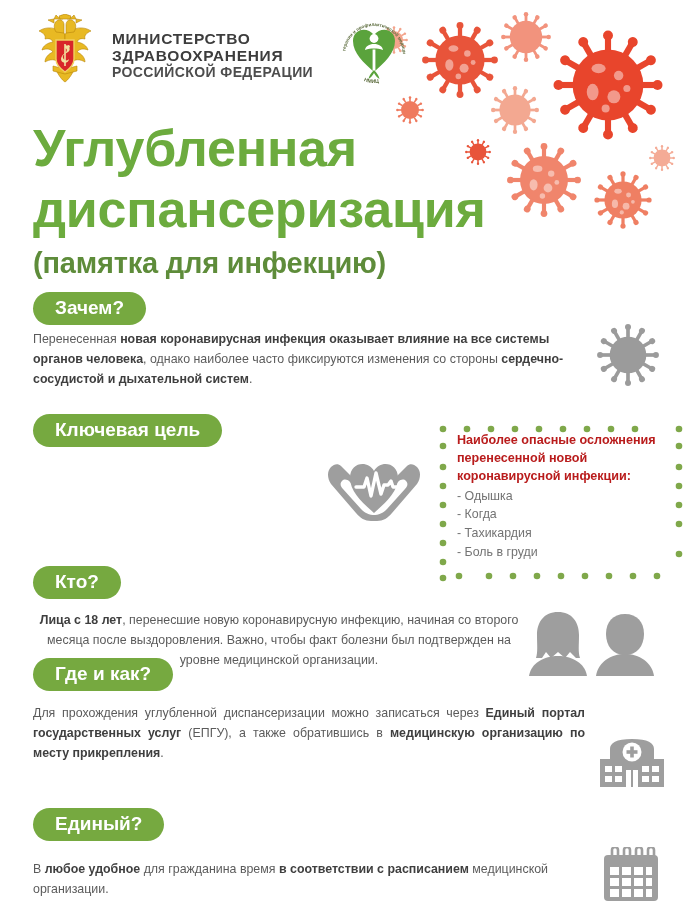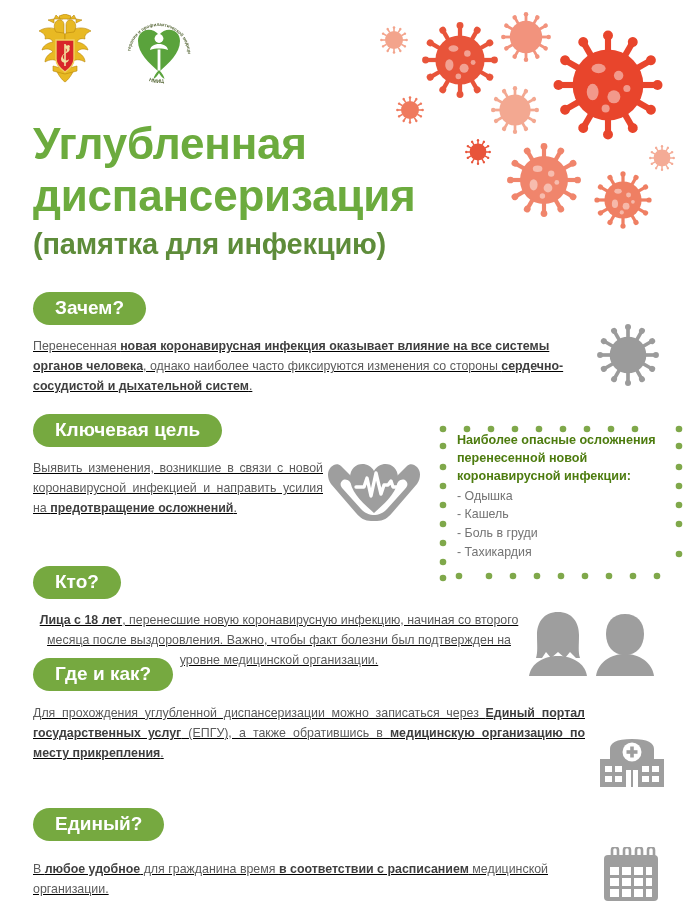--- a/index.html
+++ b/index.html
@@ -68,21 +68,21 @@
   }
 
   
   .title-block {
     position: absolute;
     top: 118px;
     left: 33px;
     z-index: 4;
   }
   .title-1, .title-2 {
-    font-size: 44px;
+    font-size: 52px;
     font-weight: bold;
     color: #6cab3e;
     line-height: 1.18;
     letter-spacing: -0.2px;
   }
   .title-2 { color: #6cab3e; }
   .subtitle {
     margin-top: 6px;
     font-size: 29px;
     font-weight: bold;
@@ -105,24 +105,24 @@
   
   .para {
     font-size: 12.4px;
     color: #5b5b5b;
     line-height: 1.62;
   }
   .para b { color: #3f3f3f; font-weight: bold; }
   .para.justify { text-align: justify; }
 
   
-  .sec { position: absolute; z-index: 4; text-decoration: underline; }
+  .sec { position: absolute; z-index: 4; }
 
   #sec-why     { top: 292px; left: 33px; width: 560px; }
-  #sec-why .para { margin-top: 11px; width: 545px; }
+  #sec-why .para { margin-top: 4px; width: 545px; }
 
   #sec-goal    { top: 414px; left: 33px; width: 300px; }
   #sec-goal .para { margin-top: 11px; width: 290px; }
 
   #sec-who     { top: 566px; left: 33px; width: 500px; }
   #sec-who .para { margin-top: 11px; width: 492px; text-align: center; }
 
   #sec-where   { top: 658px; left: 33px; width: 560px; }
   #sec-where .para { margin-top: 12px; width: 552px; }
 
@@ -145,21 +145,21 @@
   }
   .dotbox .inner {
     position: absolute;
     top: 8px;
     left: 20px;
     right: 14px;
   }
   .dotbox .heading {
     font-size: 12.6px;
     font-weight: bold;
-    color: #4d7c0f;
+    color: #b91c1c;
     line-height: 1.42;
   }
   .dotbox ul {
     margin: 1px 0 0 0;
     padding: 0;
     list-style: none;
   }
   .dotbox li {
     font-size: 12.4px;
     color: #737373;
@@ -316,20 +316,25 @@
       <path d="M24 26 L42 26 L42 45 C42 52 36 56 33 58 C30 56 24 52 24 45 Z" fill="#d8262a" stroke="#f0d060" stroke-width="1.4"></path>
 
       <g fill="#f2e3a0">
         <path d="M32.2 30 L33.8 30 L33.8 52 L32.2 52 Z"></path>
         <path d="M33 31 C38 32 39 36 36 38 C33 40 30 41 31 44 C32 47 36 47 37 45
                  C37 48 33 50 30.5 48 C28 46 29 42 32 40 C35 38 36 35 33 34 Z"></path>
         <circle cx="36.4" cy="32.6" r="1.5"></circle>
       </g>
     </svg>
 
+    <div class="ministry-text">
+      <div class="l1">МИНИСТЕРСТВО</div>
+      <div class="l2">ЗДРАВООХРАНЕНИЯ</div>
+      <div class="l3">РОССИЙСКОЙ ФЕДЕРАЦИИ</div>
+    </div>
 
     <svg class="nmic-logo" viewBox="0 0 74 74" xmlns="http://www.w3.org/2000/svg">
       <defs>
         <path id="arcTop" d="M 8,40 A 29,29 0 0 1 66,40" fill="none"></path>
         <path id="arcBot" d="M 9,40 A 28,28 0 0 0 65,40" fill="none"></path>
       </defs>
 
       <g fill="#5aa33c">
         <path d="M37 20 C30 11 16 14 16 26 C16 38 27 48 37 57 C47 48 58 38 58 26
                  C58 14 44 11 37 20 Z"></path>
@@ -414,21 +419,20 @@
         </g>
       <g transform="rotate(330)">
           <rect x="-2.2" y="-33" width="4.4" height="12"></rect>
           <circle cx="0" cy="-33.5" r="3.6"></circle>
         </g>
     </g>
   </svg>
 
   <div class="sec" id="sec-goal">
     <span class="badge">Ключевая цель</span>
-    <p class="para justify">Выявить изменения, возникшие в связи с новой коронавирусной инфекцией и направить усилия на <b>предотвращение осложнений</b>.</p>
   </div>
 
   <svg class="ill" id="ill-hands" width="102" height="84" viewBox="0 0 102 84" xmlns="http://www.w3.org/2000/svg">
     <g fill="#9e9e9e">
 
       <path d="M51 24 C45 13 27 15 27 31 C27 45 40 56 51 66 C62 56 75 45 75 31
                C75 15 57 13 51 24 Z"></path>
 
       <path d="M8 20 C4 24 4 31 8 37 L33 66 C37 71 42 74 48 74 L52 74 L52 68
                C46 68 42 66 38 62 L20 42 C17 39 17 36 19 34 C21 32 24 32 27 35
@@ -481,23 +485,23 @@
           <circle cx="148" cy="152" r="3.3"></circle>
         <circle cx="172" cy="152" r="3.3"></circle>
           <circle cx="196" cy="152" r="3.3"></circle>
         <circle cx="220" cy="152" r="3.3"></circle>
       </g>
     </svg>
     <div class="inner">
       <div class="heading">Наиболее опасные осложнения перенесенной новой коронавирусной инфекции:</div>
       <ul>
           <li>- Одышка</li>
-          <li>- Кашель</li>
+          <li>- Когда</li>
+          <li>- Тахикардия</li>
           <li>- Боль в груди</li>
-          <li>- Тахикардия</li>
         </ul>
     </div>
   </div>
 
   <div class="sec" id="sec-who">
     <span class="badge">Кто?</span>
     <p class="para"><b>Лица с 18 лет</b>, перенесшие новую коронавирусную инфекцию, начиная со второго месяца после выздоровления. Важно, чтобы факт болезни был подтвержден на уровне медицинской организации.</p>
   </div>
 
   <svg class="ill" id="ill-people" width="150" height="72" viewBox="0 0 150 72" xmlns="http://www.w3.org/2000/svg">

